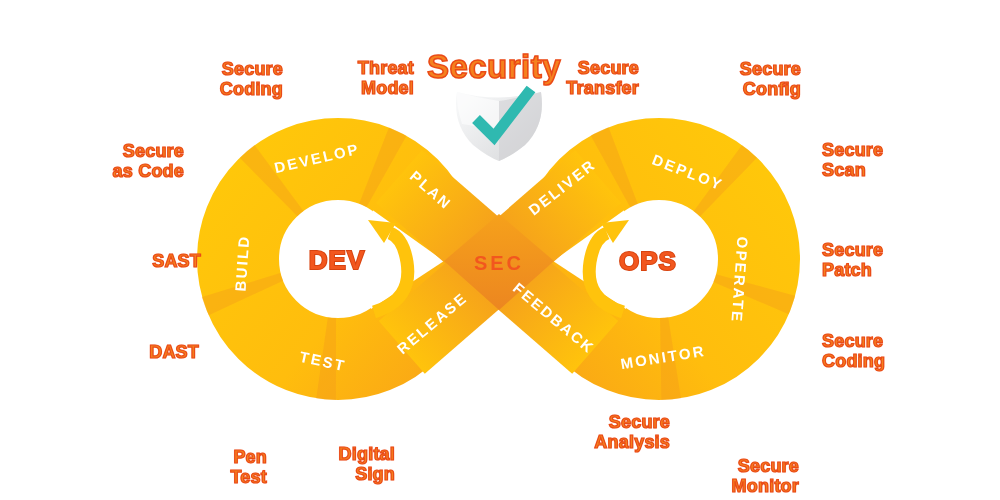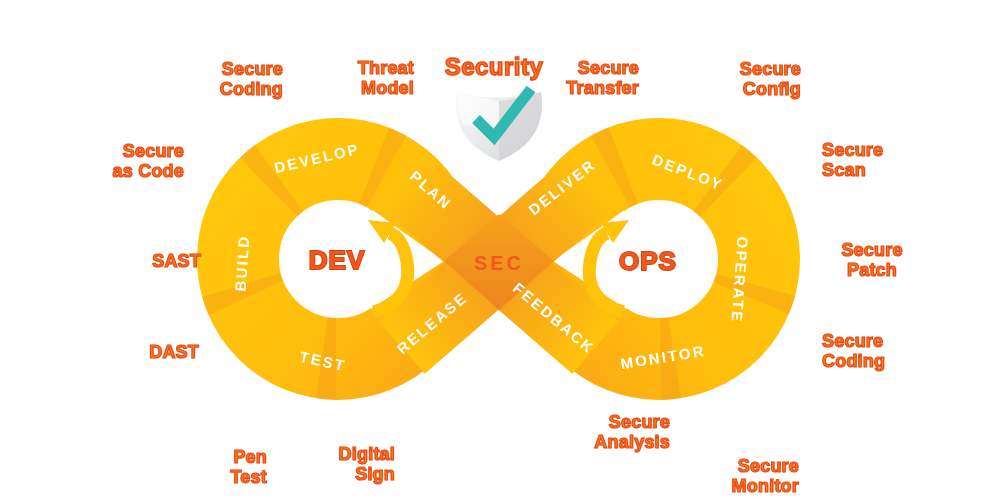--- a/index.html
+++ b/index.html
@@ -10,21 +10,21 @@
   .canvas svg{position:absolute;left:0;top:0;}
   .practice{
     position:absolute;transform:translate(-50%,-50%);
     font-weight:bold;font-size:18px;line-height:1.1;text-align:right;
     color:#F5811E;-webkit-text-stroke:1.2px #EA4A17;
     text-shadow:0 0 1px #EA4A17;letter-spacing:.2px;white-space:normal;
   }
   .practice.leftcol{transform:translate(0,-50%);text-align:left;}
   .title{
     position:absolute;transform:translate(-50%,-50%);
-    font-weight:bold;font-size:24px;color:#F5811E;
+    font-weight:bold;font-size:33px;color:#F5811E;
     -webkit-text-stroke:1.5px #EA4A17;text-shadow:0 0 1px #EA4A17;letter-spacing:.5px;
   }
   .stage{
     font-weight:bold;font-size:15px;letter-spacing:2.2px;
     font-family:"Liberation Sans","DejaVu Sans",sans-serif;
   }
   .centerlbl{
     font-weight:bold;font-size:26px;letter-spacing:1px;
     font-family:"Liberation Sans","DejaVu Sans",sans-serif;
   }
@@ -136,20 +136,20 @@
   <div class="title" style="left:494px;top:67px;">Security</div>
 
   <div class="practice" style="left:233px;top:80px;width:100px;">Secure Coding</div>
   <div class="practice" style="left:366px;top:79px;width:96px;">Threat Model</div>
   <div class="practice" style="left:589px;top:79px;width:100px;">Secure Transfer</div>
   <div class="practice" style="left:753px;top:80px;width:96px;">Secure Config</div>
   <div class="practice" style="left:146px;top:162px;width:76px;">Secure as Code</div>
   <div class="practice" style="left:156px;top:262px;width:90px;">SAST</div>
   <div class="practice" style="left:154px;top:353px;width:90px;">DAST</div>
   <div class="practice leftcol" style="left:822px;top:161px;width:100px;">Secure Scan</div>
-  <div class="practice leftcol" style="left:822px;top:261px;width:100px;text-align:center;">Secure Patch</div>
+  <div class="practice leftcol" style="left:822px;top:261px;width:100px;">Secure Patch</div>
   <div class="practice leftcol" style="left:822px;top:352px;width:100px;">Secure Coding</div>
   <div class="practice" style="left:239px;top:433px;width:56px;margin-top:35px;">Pen Test</div>
   <div class="practice" style="left:360px;top:433px;width:70px;margin-top:32px;">Digital Sign</div>
   <div class="practice" style="left:625px;top:433px;width:90px;">Secure Analysis</div>
   <div class="practice" style="left:754px;top:433px;width:90px;margin-top:44px;">Secure Monitor</div>
 
 </div>
 
 </body></html>

